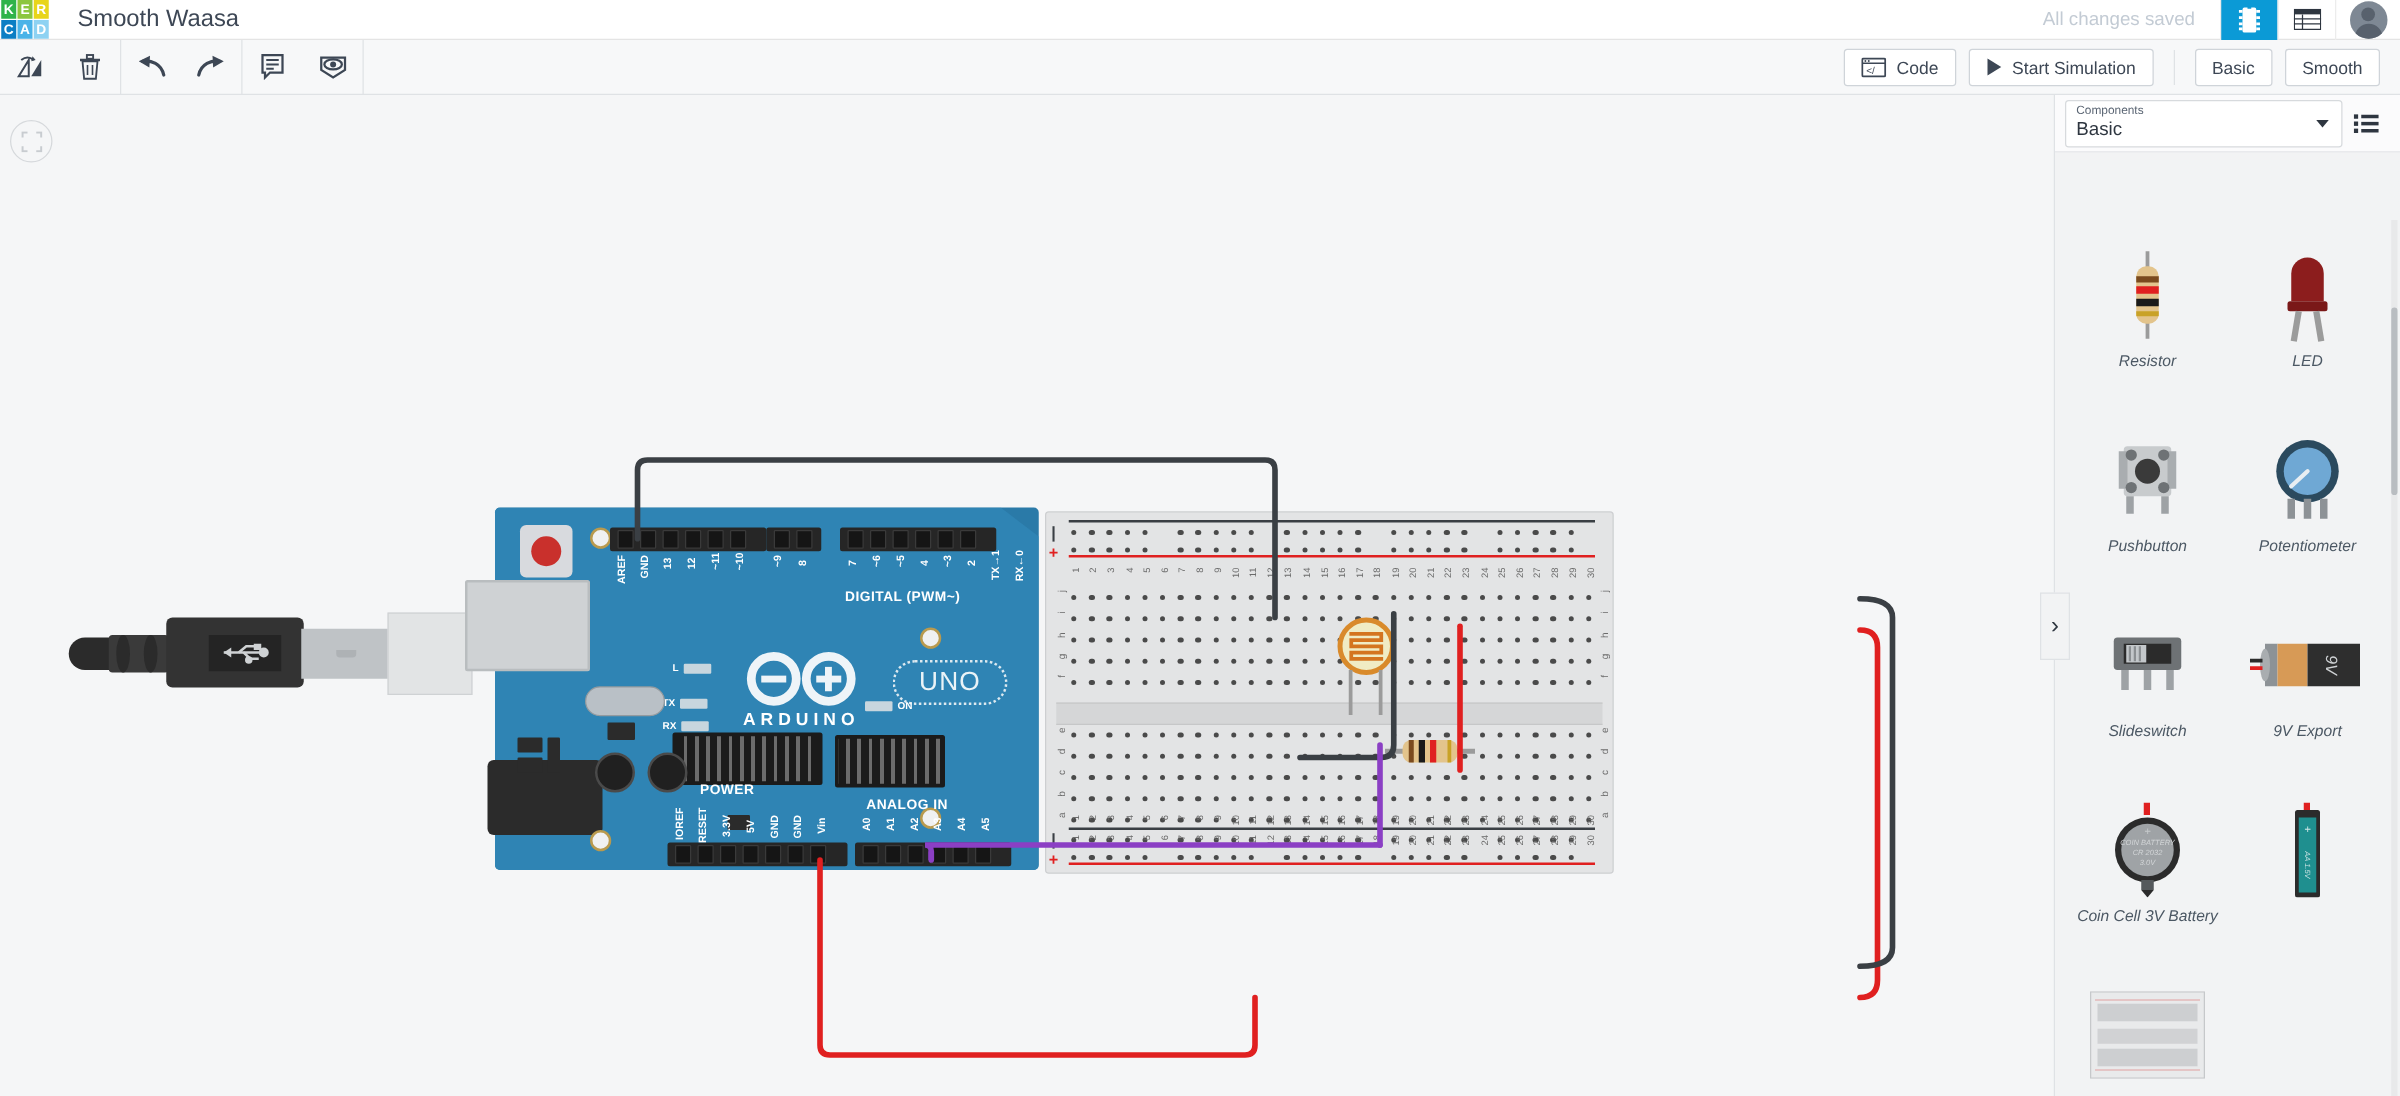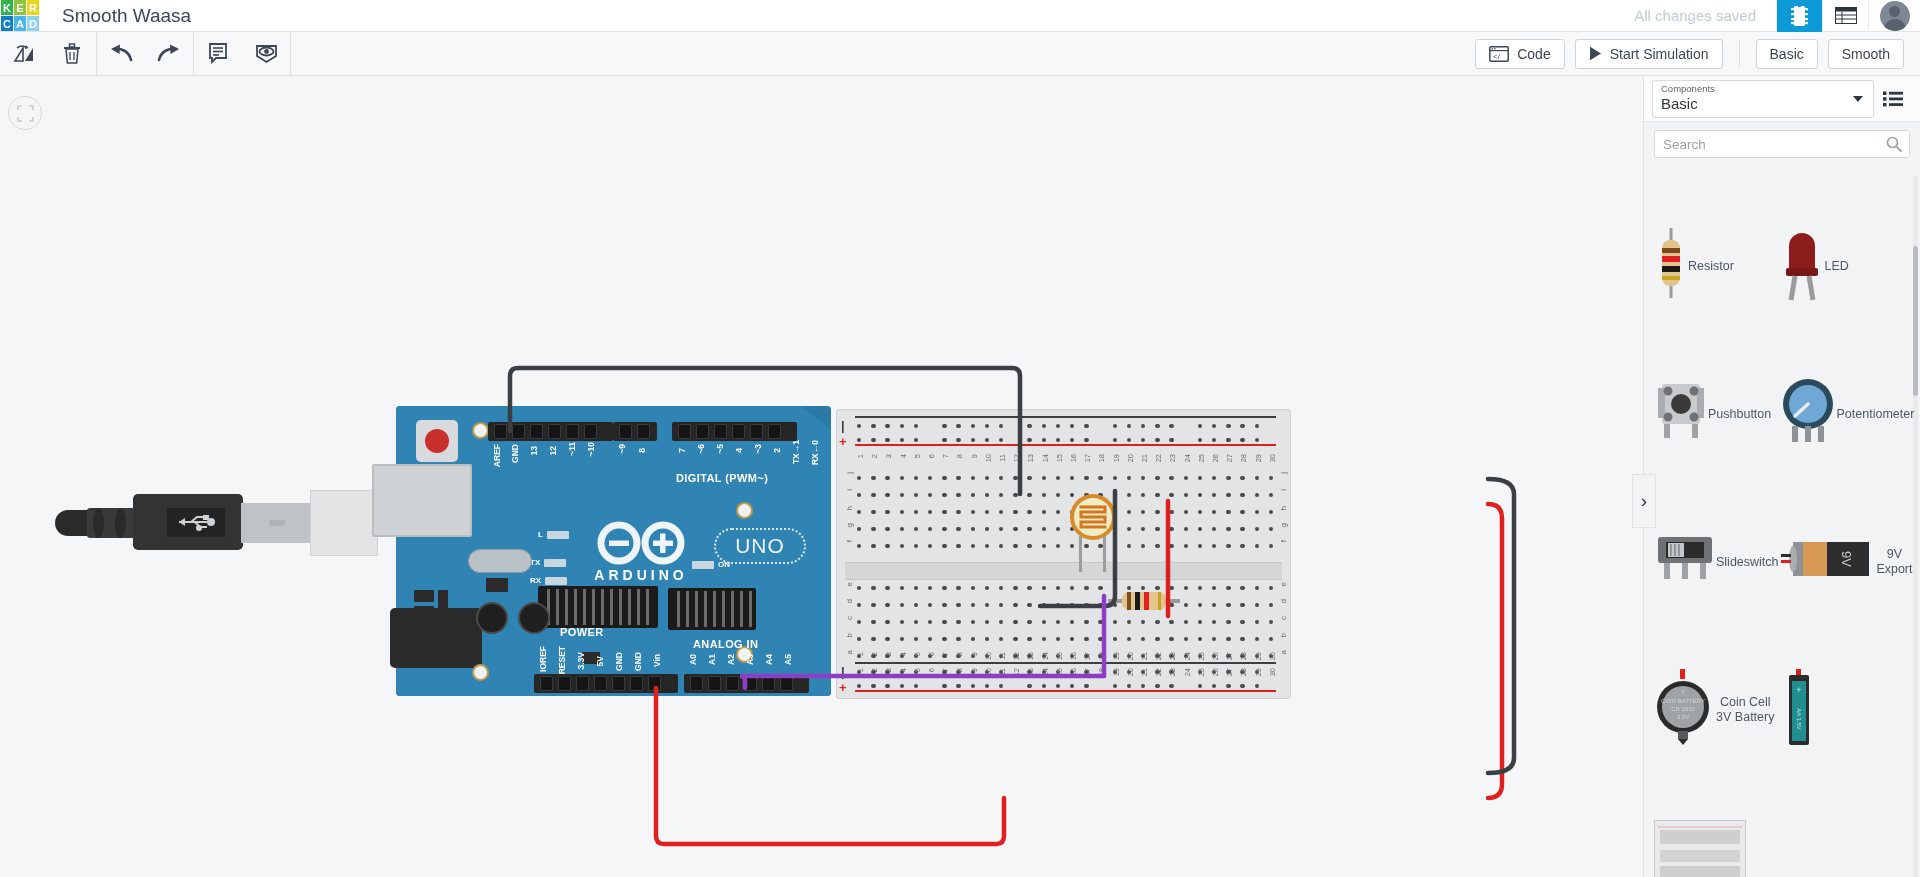--- a/index.html
+++ b/index.html
@@ -144,22 +144,22 @@
   .search-box { position:relative; height:28px; background:#fff;
     border:1px solid #d7dadd; border-radius:3px; }
   .search-box input { width:100%; height:26px; border:0; outline:0; padding:0 28px 0 8px;
     font-size:13.5px; color:#3d4755; background:transparent;
     font-family:"Liberation Sans", sans-serif;}
   .search-box input::placeholder { color:#9aa2ab; }
   .mag { position:absolute; right:7px; top:5px; }
   .comp-grid { position:absolute; top:92px; left:0; right:0; bottom:0;
     display:grid; grid-template-columns: 1fr 1fr; gap:0;
     padding: 14px 10px 0 10px; align-content:start; overflow:hidden;}
-  .comp-cell { height:148px; display:flex; flex-direction:row; align-items:center;
-    justify-content:flex-start; cursor:pointer; padding-top:14px;}
+  .comp-cell { height:148px; display:flex; flex-direction:column; align-items:center;
+    justify-content:flex-start; cursor:pointer; padding-top:14px;font-style:italic;}
   .comp-art { height:80px; display:flex; align-items:center; justify-content:center; }
   .comp-name { font-size:12.5px; color:#4c5864; text-align:center; margin-top:6px;
     line-height:15px; }
   .scrollbar { position:absolute; right:2px; top:170px; width:5px; height:150px;
     background:#b9bdc1; border-radius:3px; }
   .scrolltrack { position:absolute; right:2px; top:100px; bottom:0; width:5px;
     background:#e8e9ea;}
   .collapse { position:absolute; left:-12px; top:398px; width:24px; height:54px;
     background:#f2f3f4; border:1px solid #dfe2e5; display:flex; align-items:center;
     justify-content:center; cursor:pointer; font-size:19px; color:#2e3640; }
@@ -1027,31 +1027,20 @@
           <rect x="0" y="0.5" width="3.5" height="3.5" fill="#2e3640"></rect>
           <rect x="0" y="6.2" width="3.5" height="3.5" fill="#2e3640"></rect>
           <rect x="0" y="11.9" width="3.5" height="3.5" fill="#2e3640"></rect>
           <rect x="6" y="0.8" width="14" height="2.8" fill="#2e3640"></rect>
           <rect x="6" y="6.5" width="14" height="2.8" fill="#2e3640"></rect>
           <rect x="6" y="12.2" width="14" height="2.8" fill="#2e3640"></rect>
         </svg>
       </div>
     </div>
 
-    <div class="search-wrap">
-      <div class="search-box">
-        <input type="text" value="" placeholder="Search" style="">
-        <span class="mag">
-          <svg width="16" height="16" viewBox="0 0 16 16">
-            <circle cx="6.5" cy="6.5" r="5" fill="none" stroke="#9aa2ab" stroke-width="1.7"></circle>
-            <line x1="10.3" y1="10.3" x2="15" y2="15" stroke="#9aa2ab" stroke-width="1.9" stroke-linecap="round"></line>
-          </svg>
-        </span>
-      </div>
-    </div>
 
     <div class="scrolltrack"></div>
     <div class="scrollbar"></div>
 
     <div class="comp-grid">
 
       <div class="comp-cell">
         <div class="comp-art">
           <svg width="34" height="74" viewBox="0 0 34 74">
             <line x1="17" y1="2" x2="17" y2="72" stroke="#9b9b9b" stroke-width="3"></line>

